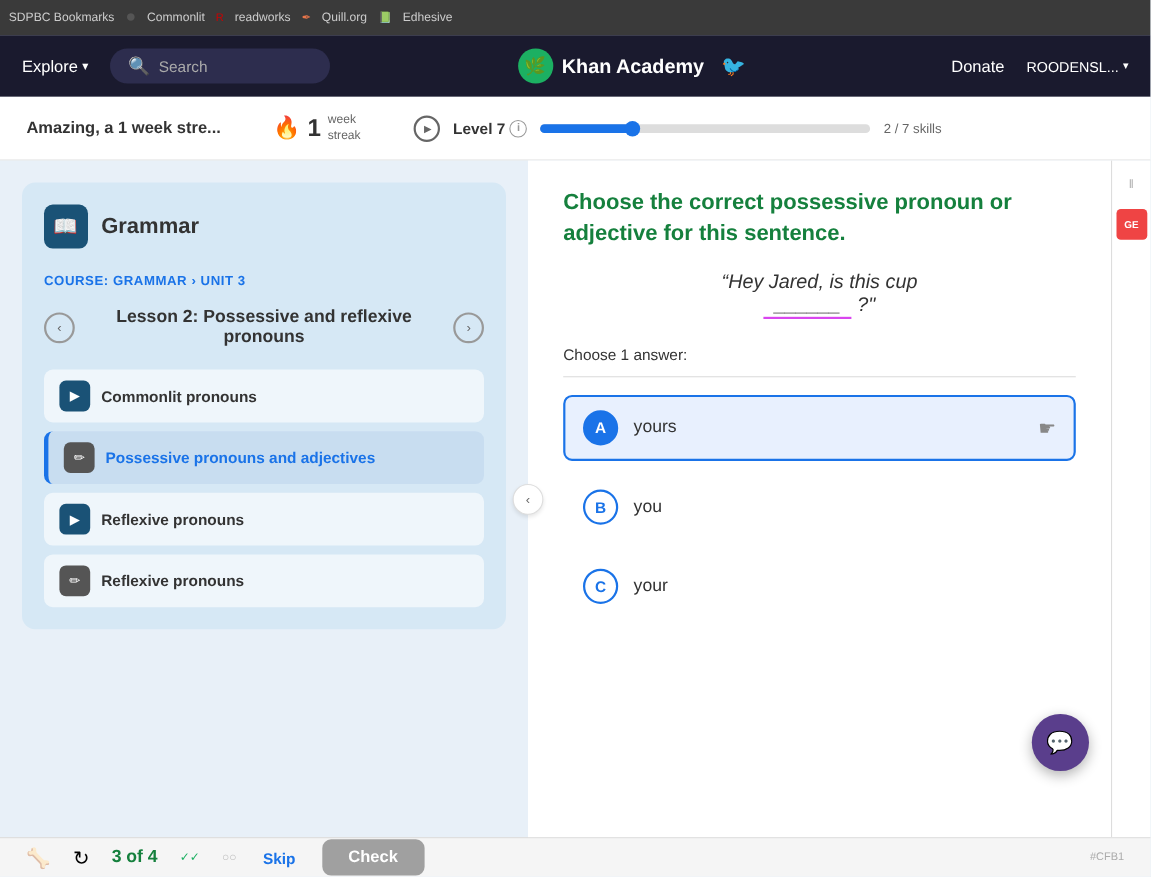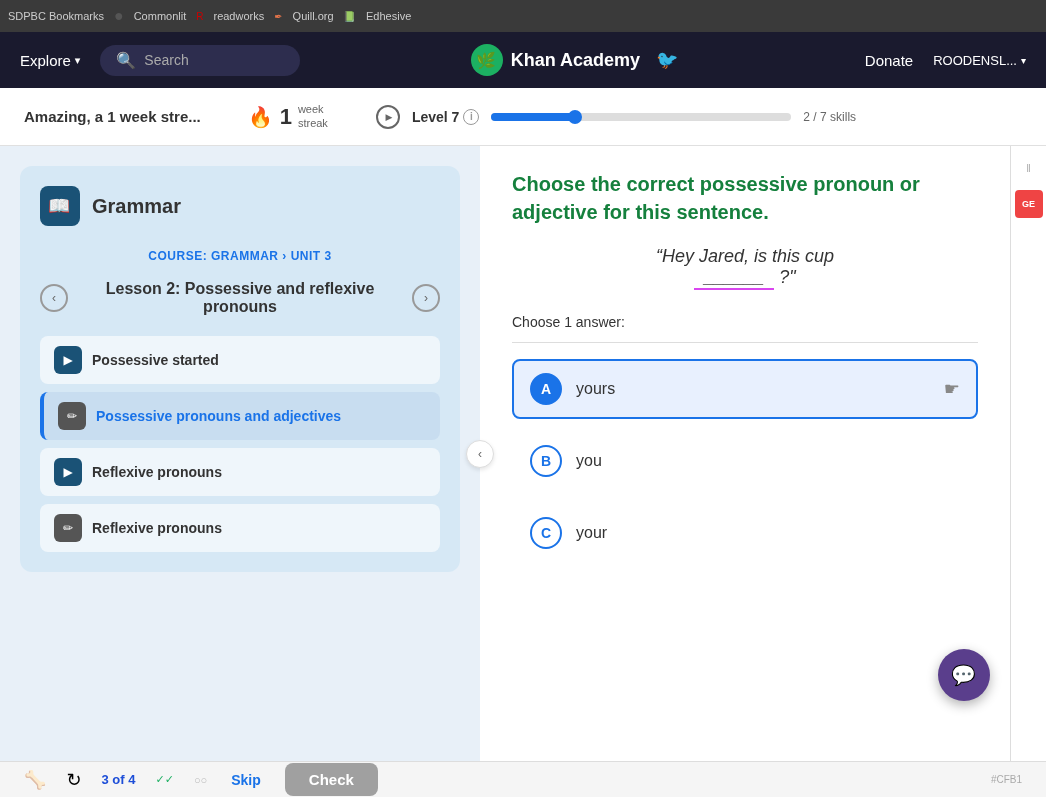--- a/index.html
+++ b/index.html
@@ -227,21 +227,20 @@
       justify-content: center;
       color: #fff;
       font-size: 18px;
     }
     .grammar-title {
       font-size: 20px;
       font-weight: 700;
       color: #333;
     }
     .course-breadcrumb {
-      text-align: center;
       margin-bottom: 16px;
     }
     .course-breadcrumb-text {
       font-size: 12px;
       color: #1a73e8;
       font-weight: 600;
       letter-spacing: 0.5px;
     }
     .lesson-nav {
       display: flex;
@@ -430,23 +429,23 @@
       font-size: 18px;
       cursor: pointer;
       color: #e8754a;
     }
     .progress-circles {
       display: flex;
       align-items: center;
       gap: 6px;
     }
     .progress-fraction {
-      font-size: 13px;
+      font-size: 16px;
       font-weight: 600;
-      color: #1d4ed8;
+      color: #15803d;
     }
     .check-marks {
       font-size: 11px;
       color: #1cb062;
     }
     .dot-empty { color: #bbb; font-size: 11px; }
     .skip-btn {
       background: none;
       border: none;
       font-size: 14px;
@@ -589,21 +588,21 @@
         <button class="lesson-nav-btn">‹</button>
         <span class="lesson-title">Lesson 2: Possessive and reflexive pronouns</span>
         <button class="lesson-nav-btn">›</button>
       </div>
 
       <div class="lesson-items">
 
         <div class="lesson-item normal">
           <div class="lesson-item-icon">▶</div>
           <div class="lesson-item-text">
-            <div class="lesson-item-name dark">Possessive started</div>
+            <div class="lesson-item-name dark">Commonlit pronouns</div>
           </div>
         </div>
 
         <div class="lesson-item active">
           <div class="lesson-item-icon pencil">✏</div>
           <div class="lesson-item-text">
             <div class="lesson-item-name">Possessive pronouns and adjectives</div>
           </div>
         </div>
 

